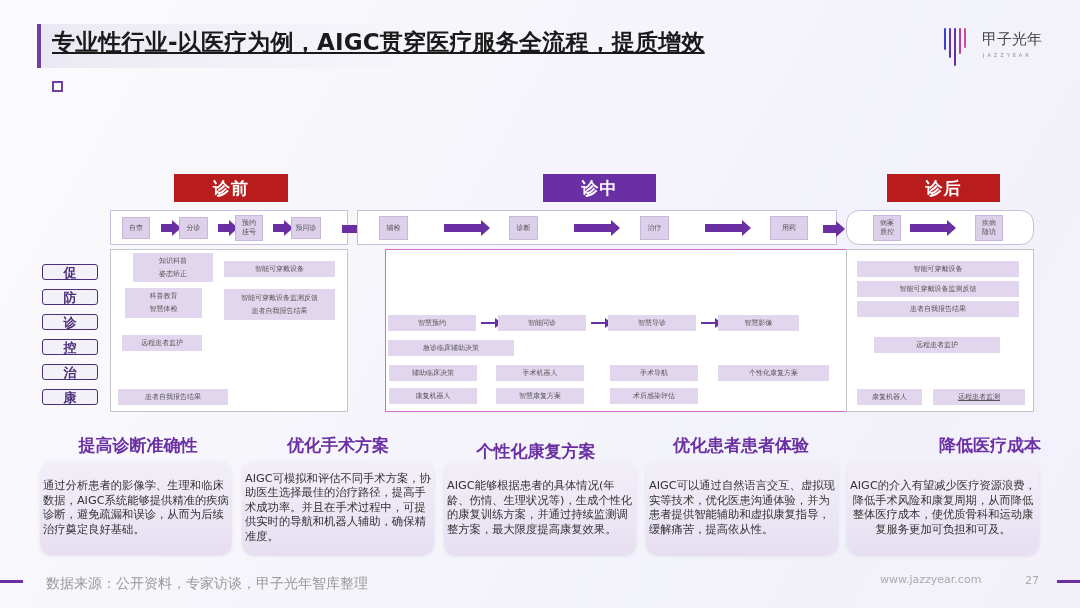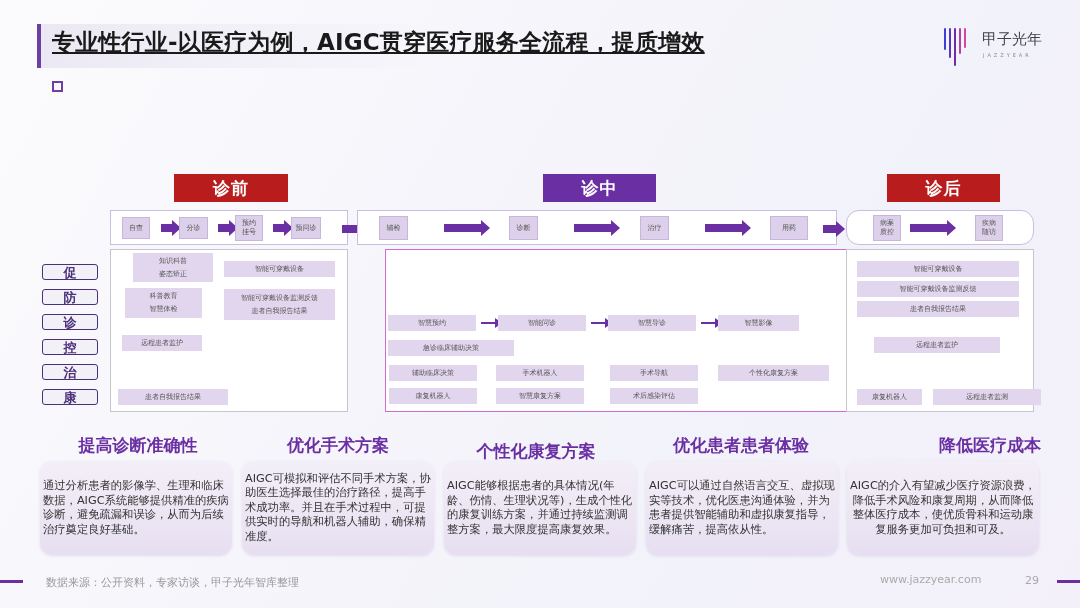--- a/index.html
+++ b/index.html
@@ -93,21 +93,21 @@
     background: linear-gradient(180deg, #f3eff8 0%, #e7dff1 100%);
     box-shadow: 0 1px 3px rgba(110,80,160,0.15);
     font-size: 11.3px; line-height: 14.5px; color: #333; padding: 0 3px;
     display: flex; align-items: center;
   }
   .card span { display: block; }
 
   
   .footer-line-l { left: 0; top: 580px; width: 23px; height: 3px; background: #6a2fa3; }
   .footer-line-r { left: 1057px; top: 580px; width: 23px; height: 3px; background: #6a2fa3; }
-  .footer-src { left: 46px; top: 575px; font-size: 11px; color: #999; white-space: nowrap; }
+  .footer-src { left: 46px; top: 575px; font-size: 14px; color: #999; white-space: nowrap; }
   .footer-url { left: 880px; top: 573px; font-size: 11px; color: #aaa; white-space: nowrap; }
   .footer-page { left: 1025px; top: 574px; font-size: 11px; color: #aaa; }
 </style>
 </head>
 <body>
 
 <div class="abs title-bar"></div>
 <div class="abs title-text">专业性行业-以医疗为例，AIGC贯穿医疗服务全流程，提质增效</div>
 
 <div class="abs logo">
@@ -196,21 +196,21 @@
   <div class="chip" style="left:110px;top:138px;width:88px;height:16px;">智慧康复方案</div>
   <div class="chip" style="left:224px;top:138px;width:88px;height:16px;">术后感染评估</div>
 </div>
 
 <div class="abs detail-box detail-grey" style="left:846px;width:188px;">
   <div class="chip" style="left:10px;top:11px;width:162px;height:16px;">智能可穿戴设备</div>
   <div class="chip" style="left:10px;top:31px;width:162px;height:16px;">智能可穿戴设备监测反馈</div>
   <div class="chip" style="left:10px;top:51px;width:162px;height:16px;">患者自我报告结果</div>
   <div class="chip" style="left:27px;top:87px;width:126px;height:16px;">远程患者监护</div>
   <div class="chip" style="left:10px;top:139px;width:65px;height:16px;">康复机器人</div>
-  <div class="chip" style="left:86px;top:139px;width:108px;height:16px;">远程患者监测</div>
+  <div class="chip" style="left:86px;top:139px;width:92px;height:16px;text-decoration:underline;">远程患者监测</div>
 </div>
 
 <div class="abs card-title" style="left:40px;width:196px;">提高诊断准确性</div>
 <div class="abs card" style="left:40px;">
     <span>通过分析患者的影像学、生理和临床数据，AIGC系统能够提供精准的疾病诊断，避免疏漏和误诊，从而为后续治疗奠定良好基础。</span>
   </div>
 
 <div class="abs card-title" style="left:240px;width:196px;">优化手术方案</div>
 <div class="abs card" style="left:242px;">
     <span>AIGC可模拟和评估不同手术方案，协助医生选择最佳的治疗路径，提高手术成功率。并且在手术过程中，可提供实时的导航和机器人辅助，确保精准度。</span>
@@ -227,14 +227,14 @@
   </div>
 
 <div class="abs card-title" style="left:845px;width:196px;text-align:right;">降低医疗成本</div>
 <div class="abs card" style="left:847px;text-align:center;">
     <span>AIGC的介入有望减少医疗资源浪费，降低手术风险和康复周期，从而降低整体医疗成本，使优质骨科和运动康复服务更加可负担和可及。</span>
   </div>
 
 <div class="abs footer-line-l"></div>
 <div class="abs footer-src">数据来源：公开资料，专家访谈，甲子光年智库整理</div>
 <div class="abs footer-url">www.jazzyear.com</div>
-<div class="abs footer-page">29</div>
+<div class="abs footer-page">27</div>
 <div class="abs footer-line-r"></div>
 
 </body></html>

